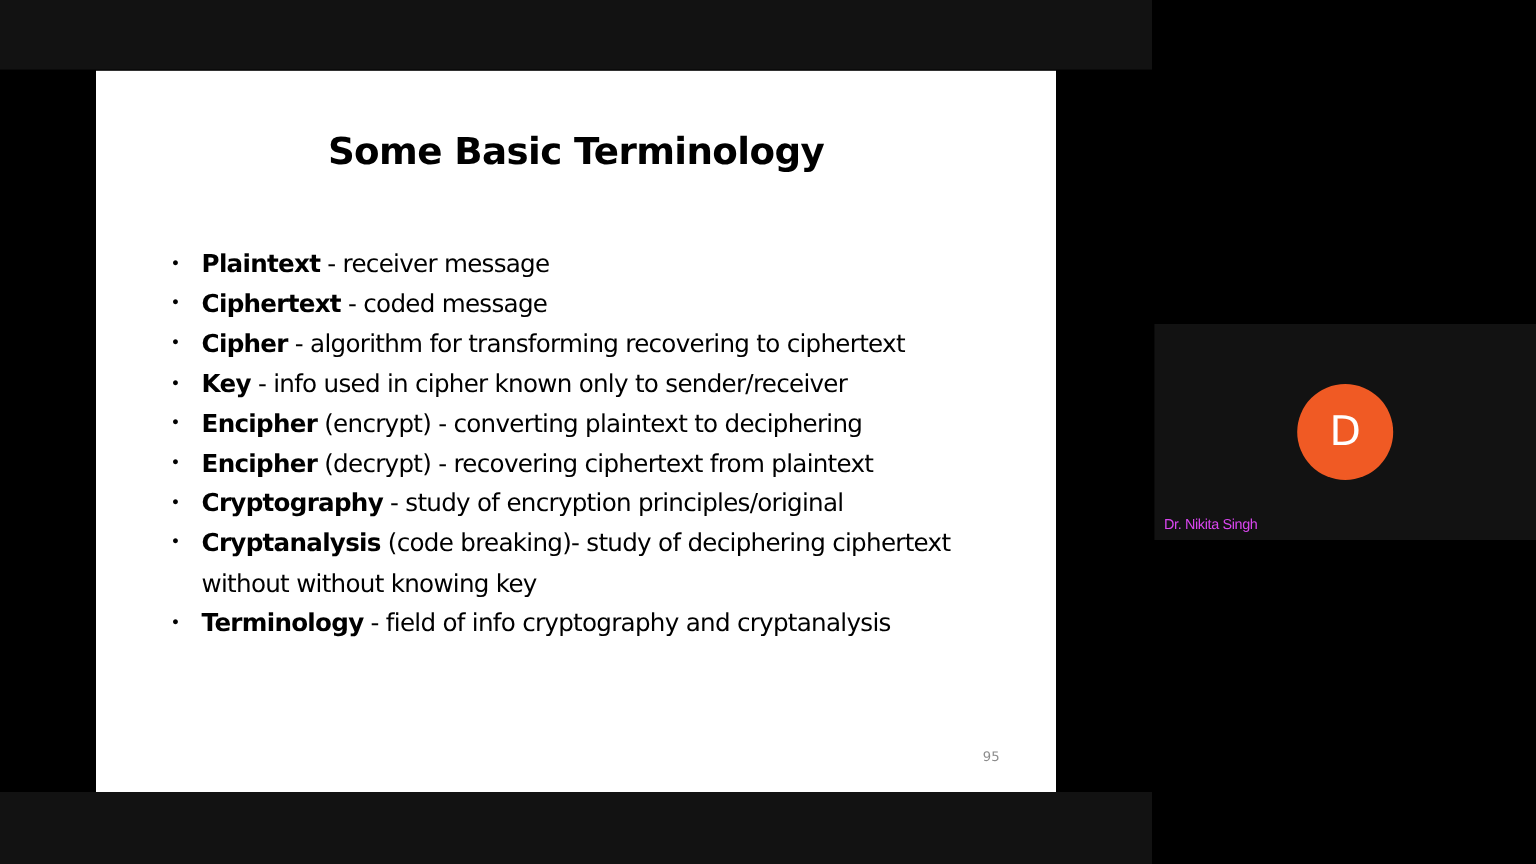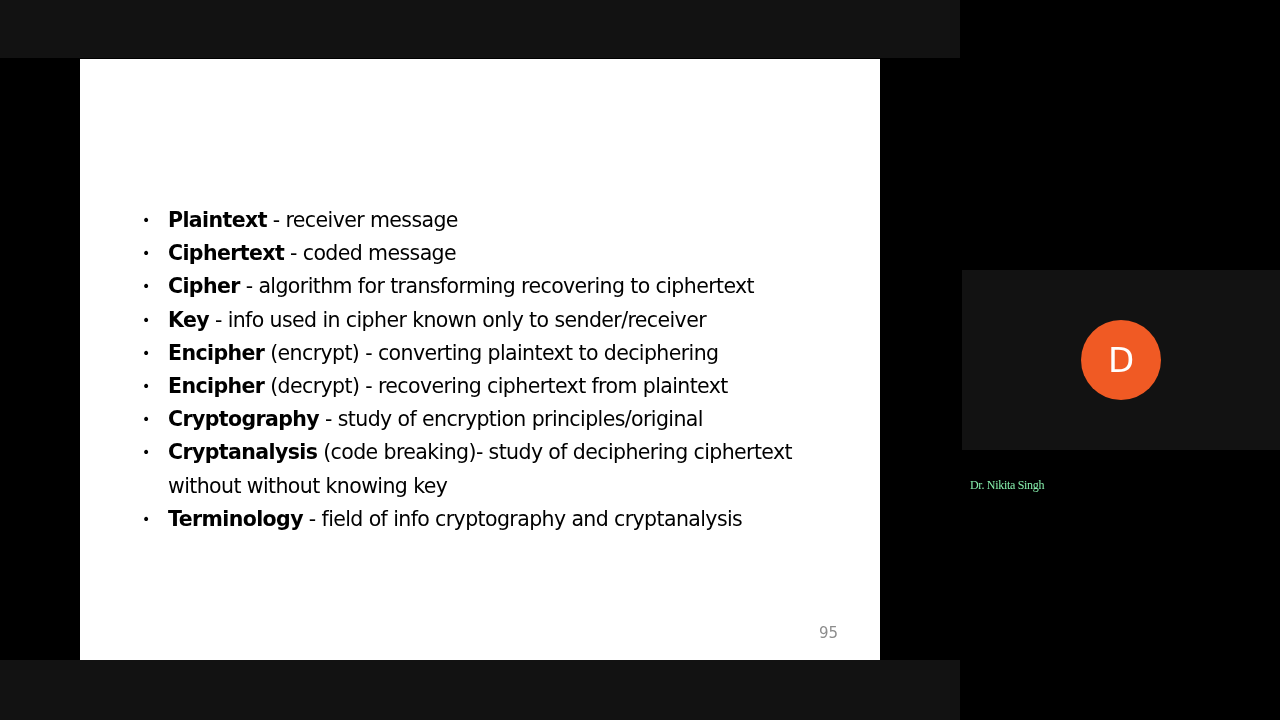--- a/index.html
+++ b/index.html
@@ -36,44 +36,45 @@
     .bullets li {
       position: relative; padding-left: 28px; line-height: 33.2px;
     }
     .bullets li .dot {
       position: absolute; left: 2px; top: 0; font-size: 14px;
     }
     .bullets li b { font-weight: bold; }
     .page-num {
       position: absolute; left: 739px; top: 565px;
       font-family: "DejaVu Sans", sans-serif;
-      font-size: 15px; color: #8c8c8c;
+      font-size: 11px; color: #8c8c8c;
     }
     .tile {
       position: absolute; left: 962px; top: 270px; width: 318px; height: 180px;
       background: #121212;
     }
     .avatar {
       position: absolute; left: 119px; top: 50px; width: 80px; height: 80px;
       border-radius: 50%; background: #f05a24; color: #ffffff;
       font-family: "DejaVu Sans", sans-serif;
       font-size: 34px; line-height: 80px; text-align: center;
     }
     .tile-name {
       position: absolute; left: 8px; top: 160px;
-      font-family: Liberation Serif, serif;
-      font-size: 12px; color: #86efac; letter-spacing: -0.3px; margin-top: 48px;
+      font-family: Liberation Sans, sans-serif;
+      font-size: 12px; color: #d946ef; letter-spacing: -0.3px;
     }
   </style>
 </head>
 <body>
 
 <div class="top-bar"></div>
 
 <div class="slide">
+  <div class="slide-title">Some Basic Terminology</div>
   <ul class="bullets">
     <li><span class="dot">•</span><b>Plaintext</b><span> - receiver message</span></li>
     <li><span class="dot">•</span><b>Ciphertext</b><span> - coded message</span></li>
     <li><span class="dot">•</span><b>Cipher</b><span> - algorithm for transforming recovering to ciphertext</span></li>
     <li><span class="dot">•</span><b>Key</b><span> - info used in cipher known only to sender/receiver</span></li>
     <li><span class="dot">•</span><b>Encipher</b><span> (encrypt) - converting plaintext to deciphering</span></li>
     <li><span class="dot">•</span><b>Encipher</b><span> (decrypt) - recovering ciphertext from plaintext</span></li>
     <li><span class="dot">•</span><b>Cryptography</b><span> - study of encryption principles/original</span></li>
     <li><span class="dot">•</span><b>Cryptanalysis</b><span> (code breaking)- study of deciphering ciphertext  without without knowing key</span></li>
     <li><span class="dot">•</span><b>Terminology</b><span> - field of info cryptography and cryptanalysis</span></li>

